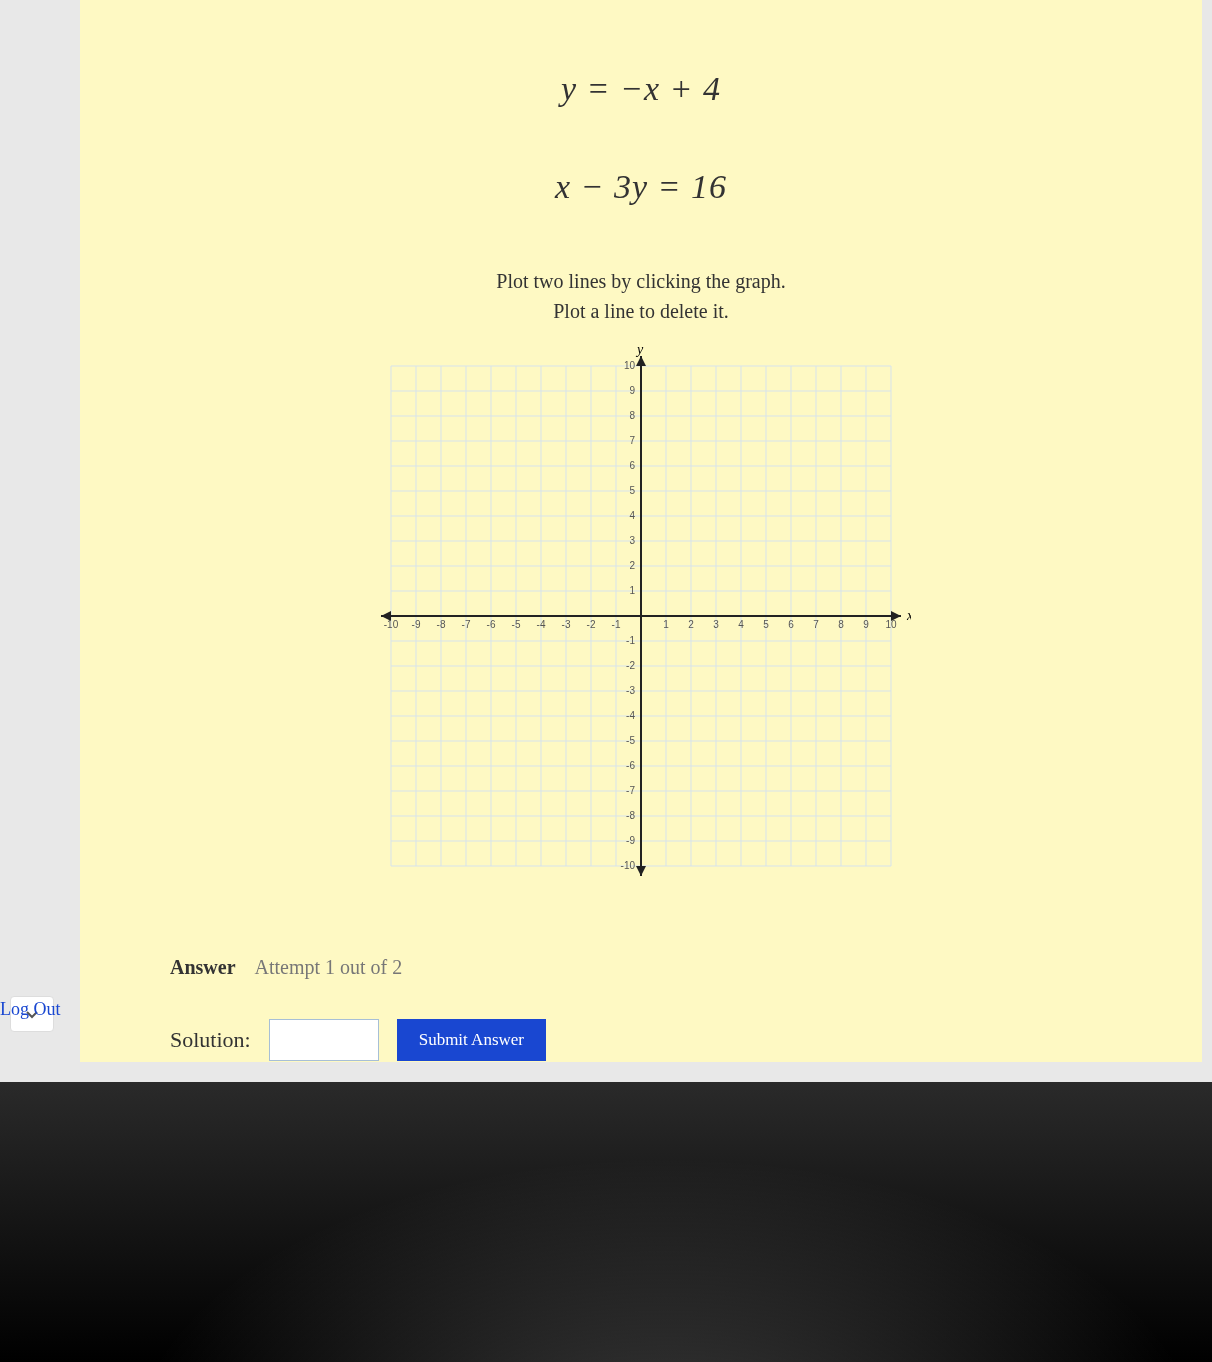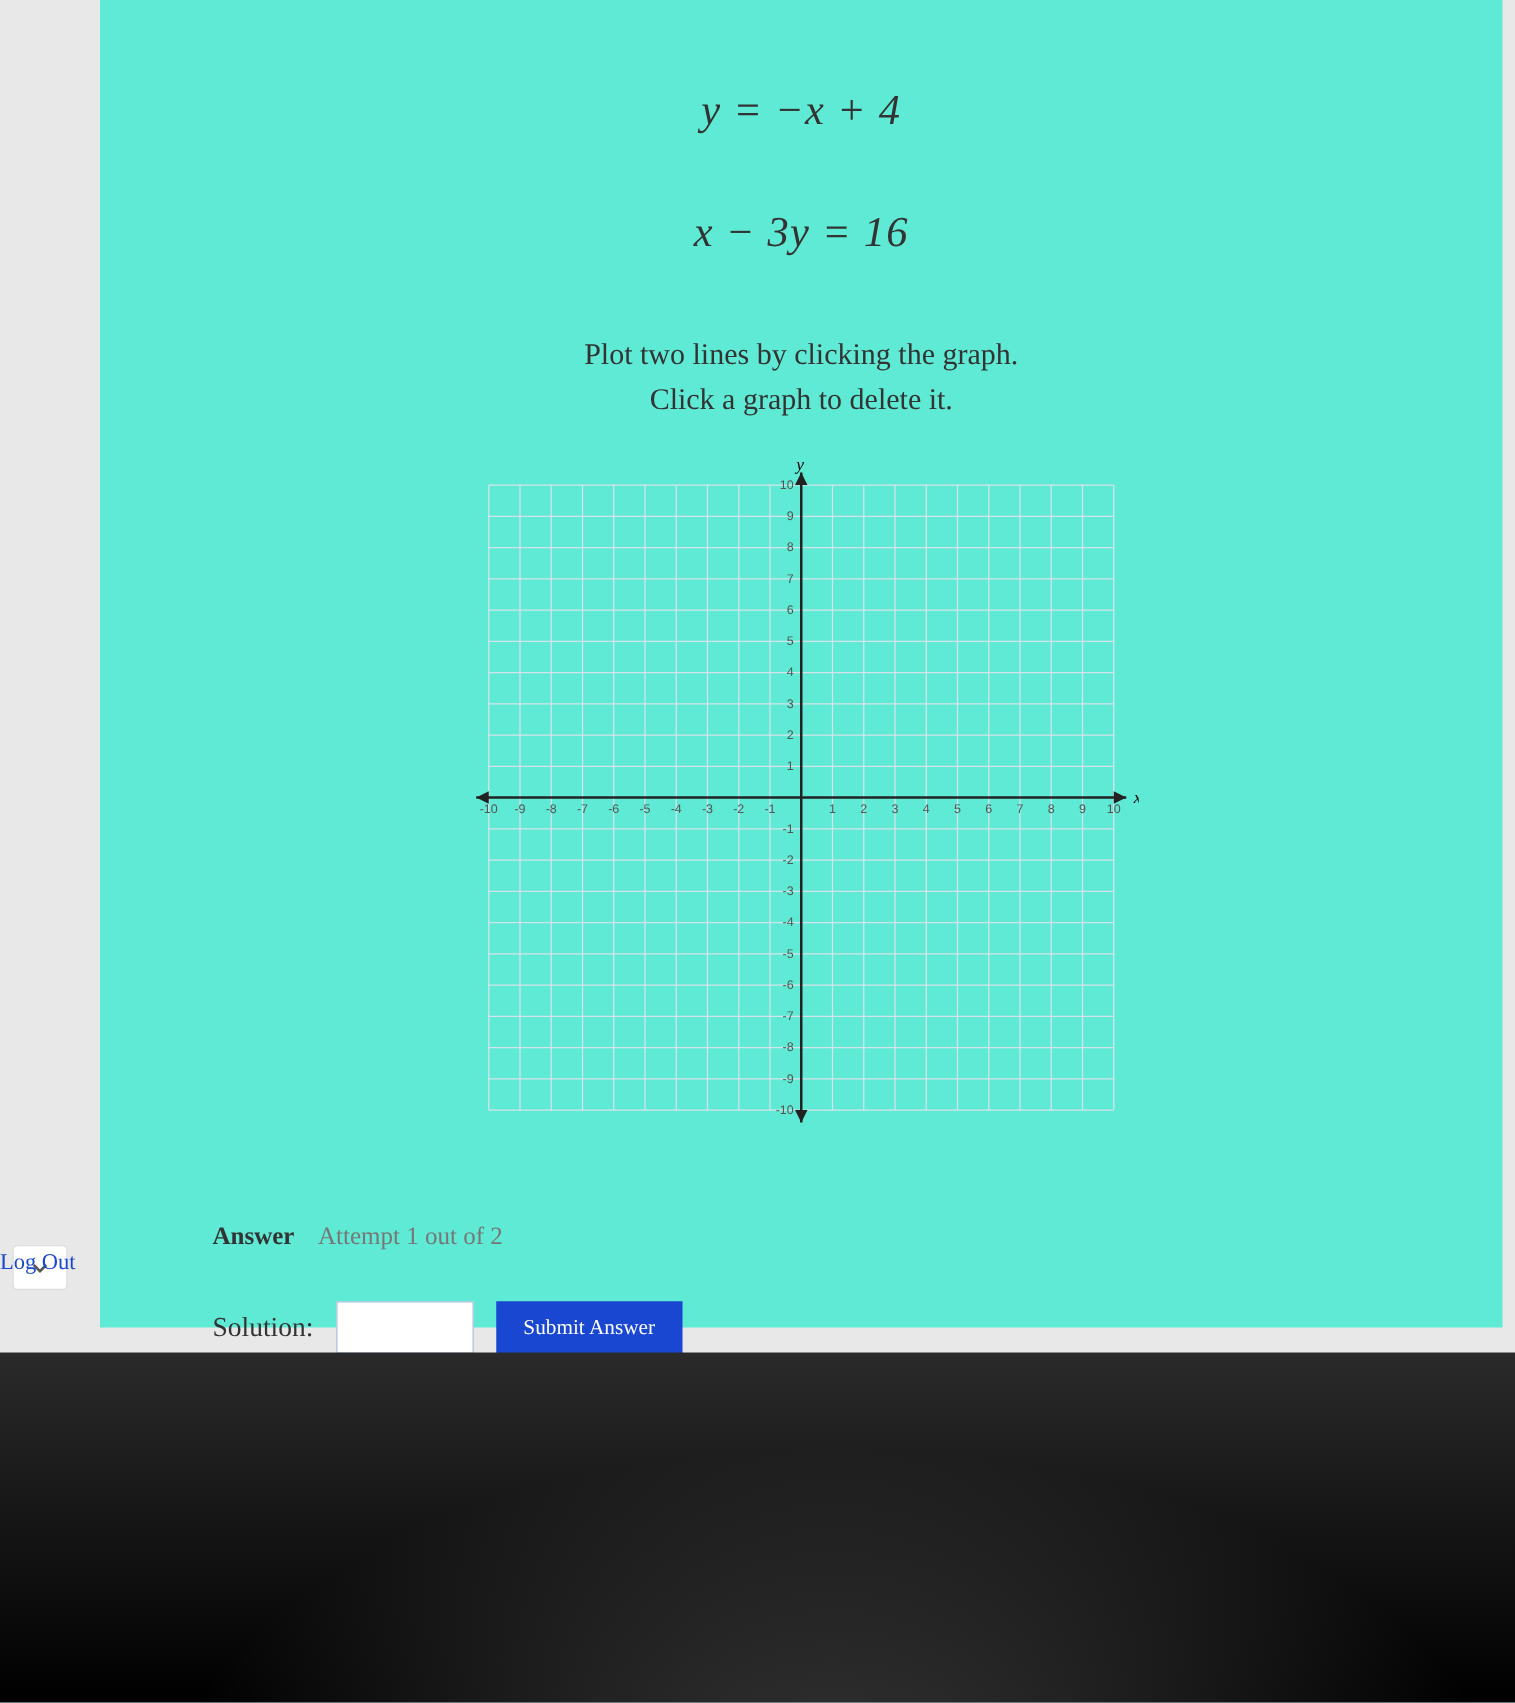--- a/index.html
+++ b/index.html
@@ -18,24 +18,24 @@
   .eq {
     font-family: "Times New Roman", serif;
     font-size: 34px;
     font-style: italic;
     color: #333;
     margin: 30px 0 60px 0;
     letter-spacing: 1px;
   }
   .instructions {
     text-align: center;
-    font-size: 24px;
+    font-size: 20px;
     color: #333;
     line-height: 1.5;
-    margin-bottom: 30px;
+    margin-bottom: 20px;
   }
   .graph-wrapper {
     display: flex;
     justify-content: center;
   }
   .graph {
     width: 540px;
     height: 540px;
     display: block;
   }
@@ -105,21 +105,21 @@
     background: linear-gradient(#2a2a2a, #000);
   }
   .page-bg {
     position:absolute;
     left:0;top:0;right:0;bottom:280px;
     background:#e8e8e8;
   }
   .content-card{
     position:absolute;
     left:80px; right:10px; top:0; bottom:300px;
-    background:#5eead4;
+    background:#fef9c3;
   }
   .glare{
     position:absolute;
     left:0;right:0;bottom:0;height:480px;
     background: radial-gradient(ellipse 900px 500px at 55% 120%, rgba(255,255,255,0.25), rgba(255,255,255,0) 60%);
     pointer-events:none;
   }
 </style>
 </head>
 <body>
@@ -128,21 +128,21 @@
 
 <div class="content-card">
 
   <div class="equations">
     <div class="eq">y = −x + 4</div>
     <div class="eq">x − 3y = 16</div>
   </div>
 
   <div class="instructions">
     <div>Plot two lines by clicking the graph.</div>
-    <div>Click a graph to delete it.</div>
+    <div>Plot a line to delete it.</div>
   </div>
 
   <div class="graph-wrapper">
     <svg class="graph" viewBox="0 0 540 540">
 
       <g stroke="#d7e3ec" stroke-width="1">
 
         <line x1="20" y1="20" x2="20" y2="520"></line>
           <line x1="45" y1="20" x2="45" y2="520"></line>
           <line x1="70" y1="20" x2="70" y2="520"></line>

